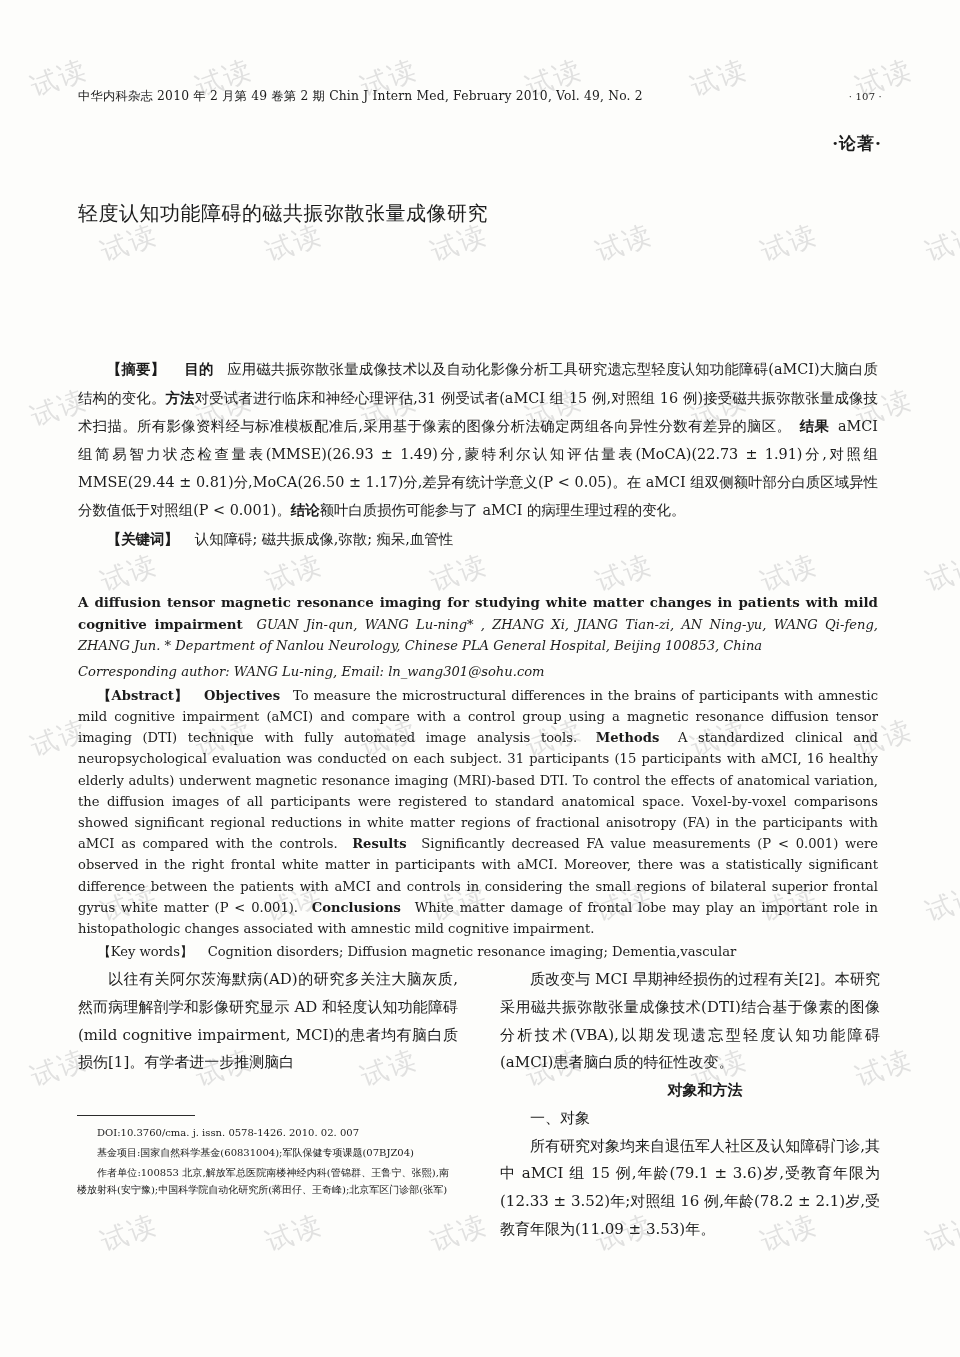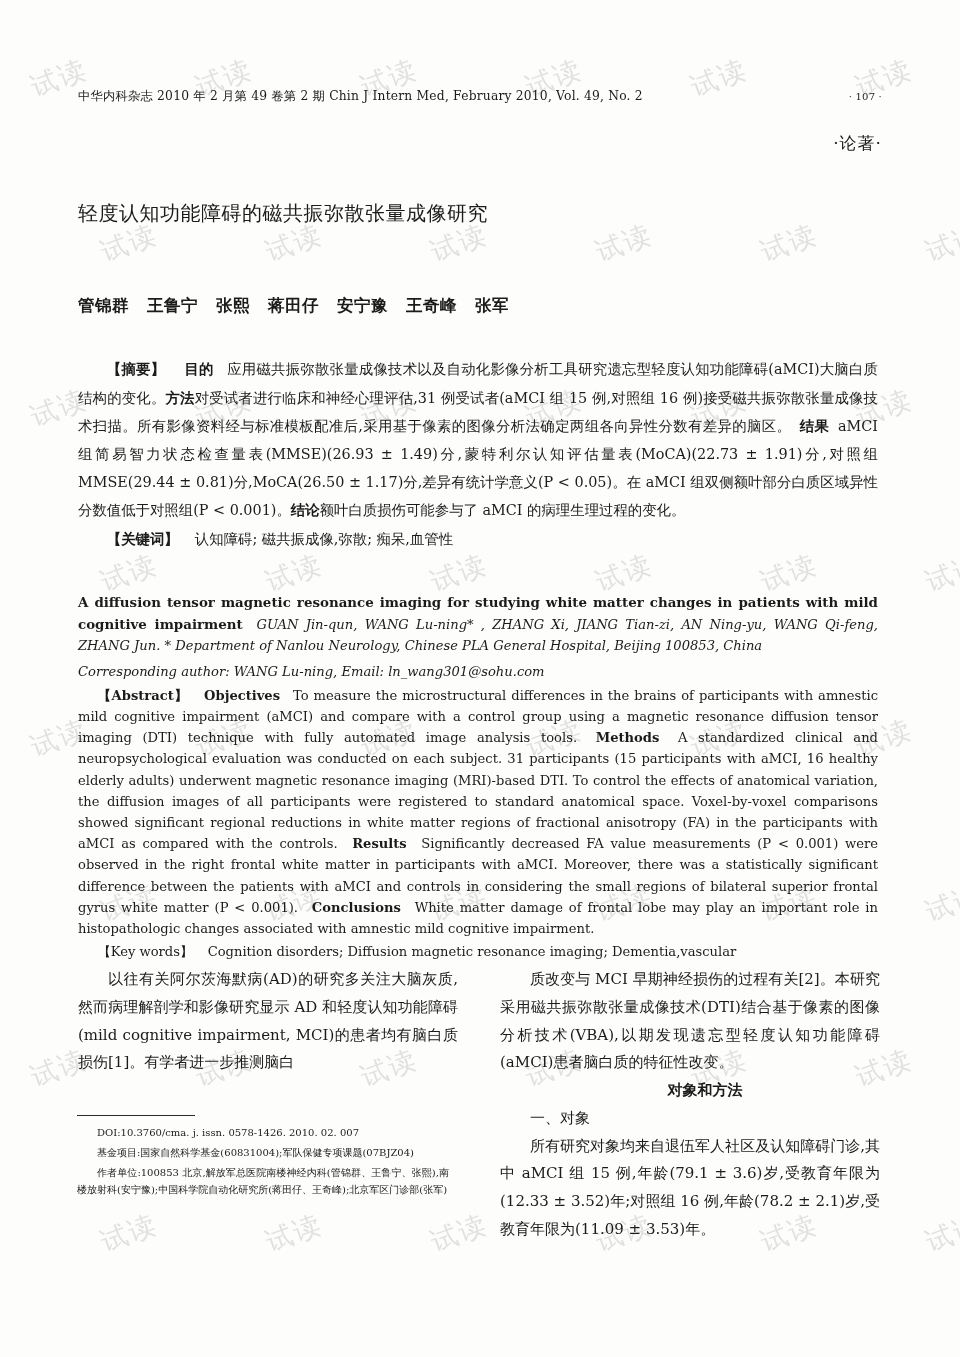--- a/index.html
+++ b/index.html
@@ -61,21 +61,21 @@
     letter-spacing: .2px;
   }
   .runhead .left { white-space: nowrap; }
   .runhead .right { white-space: nowrap; font-size: 10px; }
 
   .section-kind {
     position: absolute;
     top: 132px;
     right: 78px;
     font-size: 17px;
-    font-weight: normal;
+    font-weight: bold;
     letter-spacing: 1px;
     margin-left: 8px;
   }
 
   
   .title {
     position: absolute;
     top: 186px;
     left: 78px;
     width: 700px;
@@ -245,21 +245,20 @@
 
   <div class="runhead">
     <div class="left">中华内科杂志 2010 年 2 月第 49 卷第 2 期   Chin J Intern Med, February 2010, Vol. 49, No. 2</div>
     <div class="right">· 107 ·</div>
   </div>
 
   <div class="section-kind">·论著·</div>
 
   <h1 class="title">轻度认知功能障碍的磁共振弥散张量成像研究</h1>
 
-  <div class="authors" id="author-list"><span>管锦群</span><span>王鲁宁</span><span>张熙</span><span>蒋田仔</span><span>安宁豫</span><span>王奇峰</span><span>张军</span></div>
 
   <div class="cn-abstract">
     <p style="margin:0; text-indent:2em;">
       <span class="label">【摘要】</span>
       <span class="lead" style="margin-left:1em;">目的</span>
       <span style="margin-left:.6em;">应用磁共振弥散张量成像技术以及自动化影像分析工具研究遗忘型轻度认知功能障碍(aMCI)大脑白质结构的变化。</span><span class="lead">方法</span><span>对受试者进行临床和神经心理评估,31 例受试者(aMCI 组 15 例,对照组 16 例)接受磁共振弥散张量成像技术扫描。所有影像资料经与标准模板配准后,采用基于像素的图像分析法确定两组各向异性分数有差异的脑区。</span><span class="lead" style="margin-left:.6em;">结果</span><span style="margin-left:.6em;">aMCI 组简易智力状态检查量表(MMSE)(26.93 ± 1.49)分,蒙特利尔认知评估量表(MoCA)(22.73 ± 1.91)分,对照组 MMSE(29.44 ± 0.81)分,MoCA(26.50 ± 1.17)分,差异有统计学意义(P &lt; 0.05)。在 aMCI 组双侧额叶部分白质区域异性分数值低于对照组(P &lt; 0.001)。</span><span class="lead">结论</span><span>额叶白质损伤可能参与了 aMCI 的病理生理过程的变化。</span>
     </p>
     <p class="cn-keywords" style="margin:0;">
       <span class="label">【关键词】</span>
       <span style="margin-left:.8em;">认知障碍;  磁共振成像,弥散;  痴呆,血管性</span>

